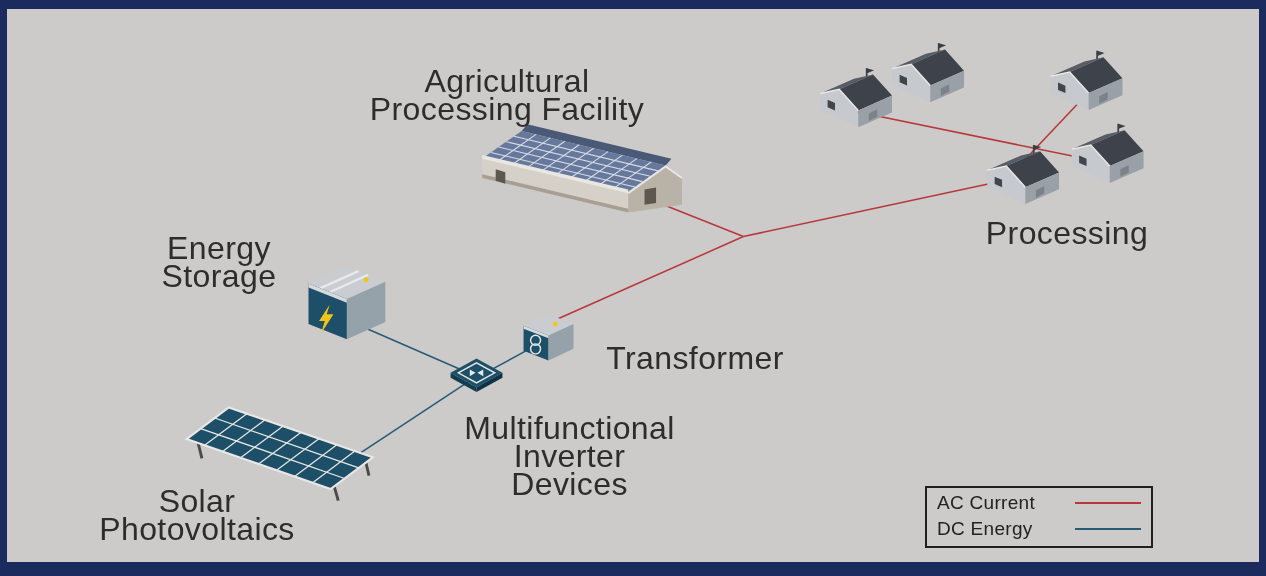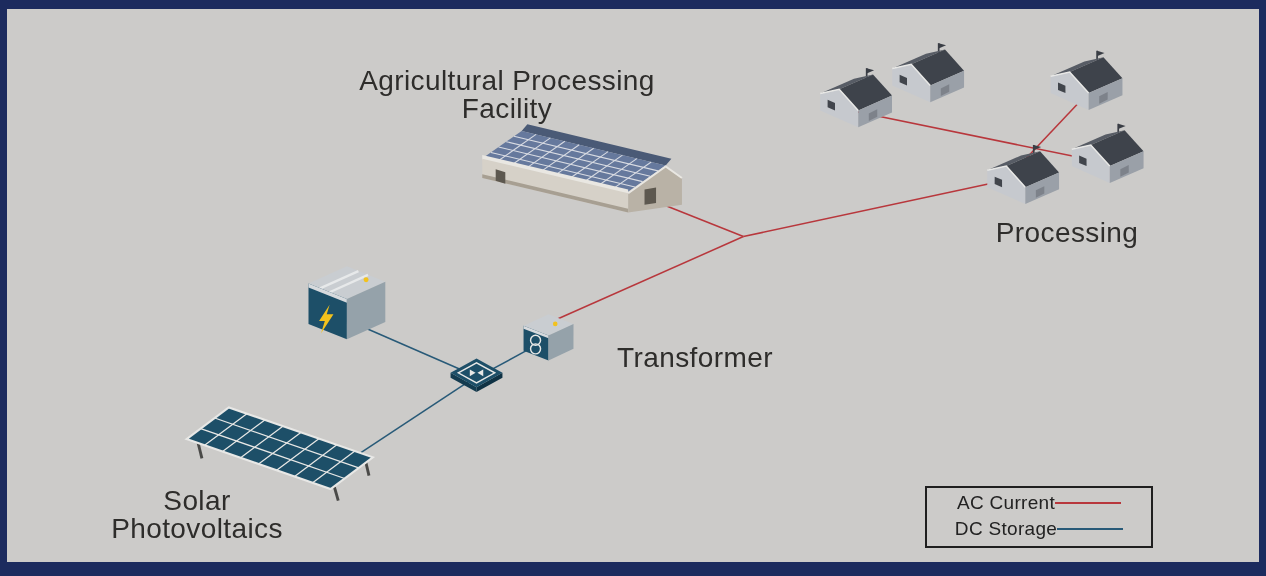--- a/index.html
+++ b/index.html
@@ -10,37 +10,37 @@
     background:#cccbc9;
     border:7px solid #1c2b5e;
     border-top-width:9px;
     border-bottom-width:14px;
     overflow:hidden;
   }
   #diagram-svg{position:absolute;left:0;top:0;width:100%;height:100%;}
   .node-label{
     position:absolute;
     color:#2e2d2b;
-    font-size:28px;
+    font-size:32px;
     line-height:28px;
     letter-spacing:0.4px;
     text-align:center;
     user-select:none;
   }
   #legend{
     position:absolute;
     left:918px;top:477px;
     width:228px;
     box-sizing:border-box;
     border:2px solid #1f1f1f;
     padding:4px 10px 6px 10px;
     display:flex;flex-direction:column;gap:4px;
     background:transparent;
   }
-  .legend-row{display:flex;align-items:center;justify-content:center;}
+  .legend-row{display:flex;align-items:center;justify-content:space-between;}
   .legend-label{font-size:19px;color:#222;letter-spacing:0.3px;}
   .legend-line{width:66px;height:2px;}
   .legend-line.ac{background:#b8373c;}
   .legend-line.dc{background:#285a78;}
 </style>
 </head>
 <body>
 
 <div id="stage">
 
@@ -154,30 +154,32 @@
         <line x1="182.7" y1="437" x2="332.7" y2="489"></line>
         <line x1="197.3" y1="426" x2="347.3" y2="478"></line>
       </g>
     </g>
   </svg>
 
   <div class="node-label" style="left:345px;top:58px;width:310px;">Agricultural Processing Facility</div>
 
   <div class="node-label" style="left:975px;top:210px;width:170px;">Processing</div>
 
+  <div class="node-label" style="left:147px;top:225px;width:130px;">Energy Storage</div>
 
   <div class="node-label" style="left:598px;top:335px;width:180px;text-align:center;">Transformer</div>
 
+  <div class="node-label" style="left:450px;top:405px;width:225px;">Multifunctional Inverter Devices</div>
 
   <div class="node-label" style="left:90px;top:478px;width:200px;">Solar Photovoltaics</div>
 
   <div id="legend">
     <div class="legend-row">
       <span class="legend-label">AC Current</span>
       <span class="legend-line ac"></span>
     </div>
     <div class="legend-row">
-      <span class="legend-label">DC Storage</span>
+      <span class="legend-label">DC Energy</span>
       <span class="legend-line dc"></span>
     </div>
   </div>
 
 </div>
 
 </body></html>

